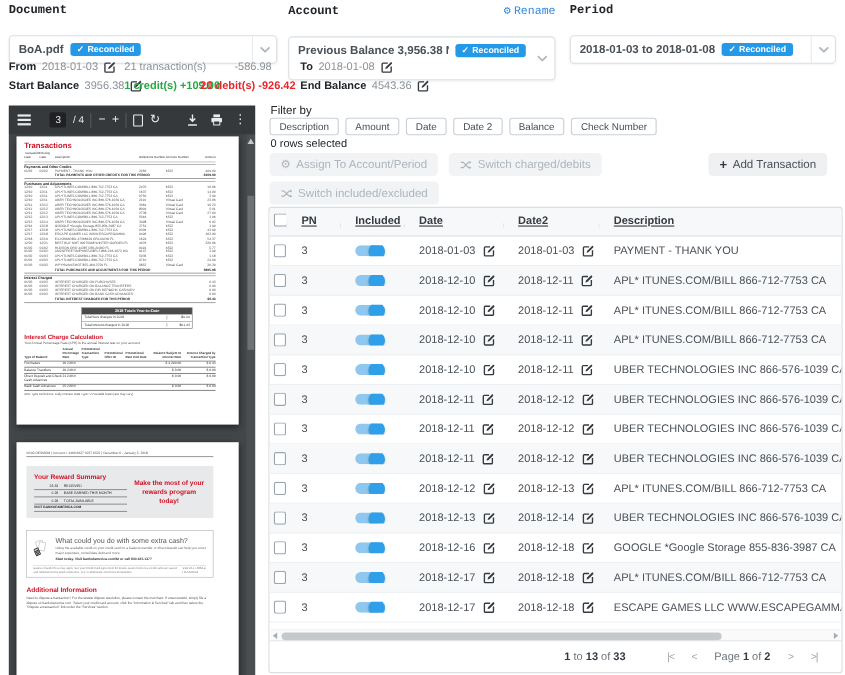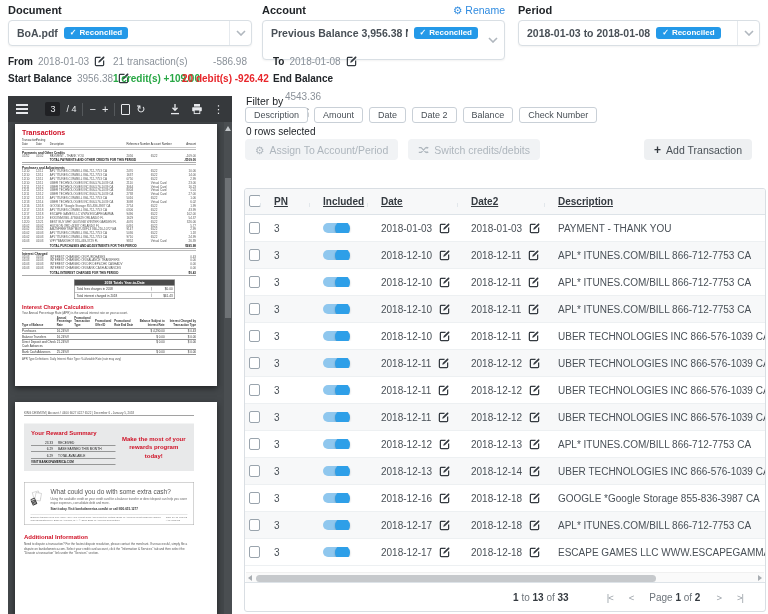--- a/index.html
+++ b/index.html
@@ -5,21 +5,21 @@
   html,body{margin:0;padding:0;background:#fff;}
   *{box-sizing:border-box;}
   .app{position:relative;width:768px;height:614px;background:#fff;overflow:hidden;
        font-family:"Liberation Sans",sans-serif;color:#212529;}
 
   
   .selcol{position:absolute;top:4px;}
   .col-doc{left:8px;width:244px;}
   .col-acct{left:262px;width:243px;}
   .col-period{left:518px;width:242px;}
-  .sel-label{font-size:11px;font-weight:700;color:#212529;margin-bottom:4px;display:flex;justify-content:space-between;align-items:center;}
+  .sel-label{font-size:11px;font-weight:700;color:#212529;margin-bottom:16px;display:flex;justify-content:space-between;align-items:center;font-family:Liberation Mono, monospace;}
   .rename-link{font-size:10.5px;font-weight:400;color:#2f8be0;display:inline-flex;gap:3px;align-items:center;cursor:pointer;}
   .selectbox{position:relative;border:1px solid #d9dfe4;border-radius:4px;background:#fff;height:26px;
              display:flex;align-items:center;padding:0 26px 0 8px;box-shadow:0 1px 2px rgba(0,0,0,.05);}
   .col-acct .selectbox{height:40px;align-items:flex-start;padding-top:6px;}
   .sel-text{font-size:10.5px;color:#495057;white-space:nowrap;overflow:hidden;font-weight:bold;}
   .grow{flex:1;min-width:0;}
   .badge{background:#2499e8;color:#fff;font-size:8px;font-weight:700;border-radius:3px;padding:2px 6px;
          margin-left:6px;display:inline-flex;gap:3px;align-items:center;flex:none;line-height:1;}
   .sel-caret{position:absolute;right:0;top:0;bottom:0;width:22px;display:flex;align-items:center;justify-content:center;}
   .withdiv{border-left:1px solid #e6eaee;}
@@ -27,21 +27,21 @@
 
   
   .stat{position:absolute;font-size:10px;line-height:13px;white-space:nowrap;display:flex;gap:5px;align-items:center;}
   .stat b{color:#212529;font-weight:700;}
   .stat .val{color:#8a9199;}
   .grpA1{left:8px;top:55px;}  .grpB1{left:113px;top:55px;color:#8a9199;}
   .grpC1{left:175px;top:55px;width:72px;justify-content:flex-end;color:#8a9199;}
   .grpD1{left:273px;top:55px;}
   .grpA2{left:8px;top:72px;}  .grpB2{left:113px;top:72px;color:#28a745;font-weight:700;}
   .grpC2{left:182px;top:72px;color:#e8262b;font-weight:700;}
-  .grpD2{left:273px;top:72px;flex-direction:column;}
+  .grpD2{left:273px;top:72px;}
   .editsvg{flex:none;display:inline-block;vertical-align:middle;}
 
   
   .pdf-panel{position:absolute;left:8px;top:96px;width:224px;height:518px;background:#43474a;overflow:hidden;}
   .pdf-toolbar{height:26px;background:#36393c;display:flex;align-items:center;padding:0 8px;color:#e8eaed;font-size:9px;position:relative;z-index:3;}
   .hamburger{width:12px;display:flex;flex-direction:column;gap:2.5px;cursor:pointer;}
   .hamburger i{height:1.6px;background:#e8eaed;display:block;}
   .tb-center{display:flex;align-items:center;gap:6px;margin:0 auto;}
   .pagebox{width:15px;height:14px;background:#202124;border-radius:2px;display:flex;align-items:center;justify-content:center;color:#e8eaed;}
   .tbsep{width:1px;height:13px;background:#55595c;}
@@ -677,21 +677,30 @@
   <div class="btnrow1">
     <button class="gbtn">
       <span>⚙</span>
       <span>Assign To Account/Period</span>
     </button>
     <button class="gbtn">
       <svg class="shuffle-svg" width="11" height="10" viewBox="0 0 14 12">
           <path d="M1 3h3l6 6h3M1 9h3l6-6h3"></path>
           <path d="M11 1.4 13.4 3 11 4.6zM11 7.4 13.4 9 11 10.6z" fill="#aeb6bd" stroke="none"></path>
         </svg>
-      <span>Switch credits/debits</span>
+      <span>Switch charged/debits</span>
+    </button>
+  </div>
+  <div class="btnrow2">
+    <button class="gbtn">
+      <svg class="shuffle-svg" width="11" height="10" viewBox="0 0 14 12">
+          <path d="M1 3h3l6 6h3M1 9h3l6-6h3"></path>
+          <path d="M11 1.4 13.4 3 11 4.6zM11 7.4 13.4 9 11 10.6z" fill="#aeb6bd" stroke="none"></path>
+        </svg>
+      <span>Switch included/excluded</span>
     </button>
   </div>
   <button class="add-btn">
     <span class="add-plus">+</span>
     <span>Add Transaction</span>
   </button>
 
   <div class="tbl">
     <div class="thead">
       <div class="th th-check"><span class="cb"></span></div>

